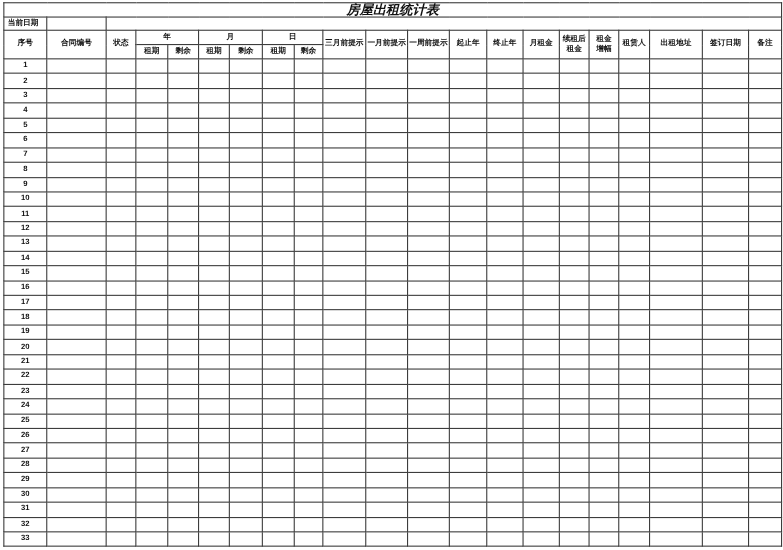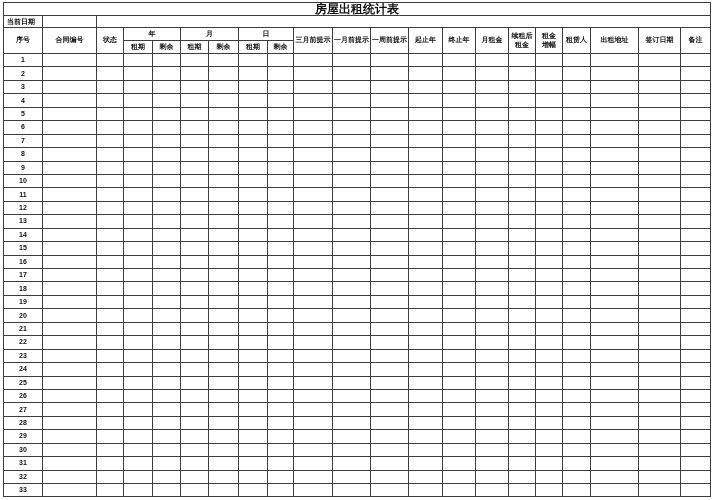--- a/index.html
+++ b/index.html
@@ -14,20 +14,21 @@
   }
   td,th{
     border:1px solid #3d3d3d;
     padding:0;margin:0;overflow:hidden;
     font-weight:bold;color:#111;
     vertical-align:middle;
   }
   tr.title-row td{
     height:12px;font-size:12px;font-weight:bold;text-align:center;
     line-height:12px;
+    font-style:italic;
   }
   tr.date-row td{height:11px;font-size:7px;line-height:11px;}
   td.date-label{text-align:left;padding-left:3px;}
   thead th{
     font-size:7px;line-height:1.25;text-align:center;
     white-space:pre-line;font-weight:bold;
   }
   tr.hdr1 th{height:12px;}
   tr.hdr2 th{height:12px;}
   tbody td{

